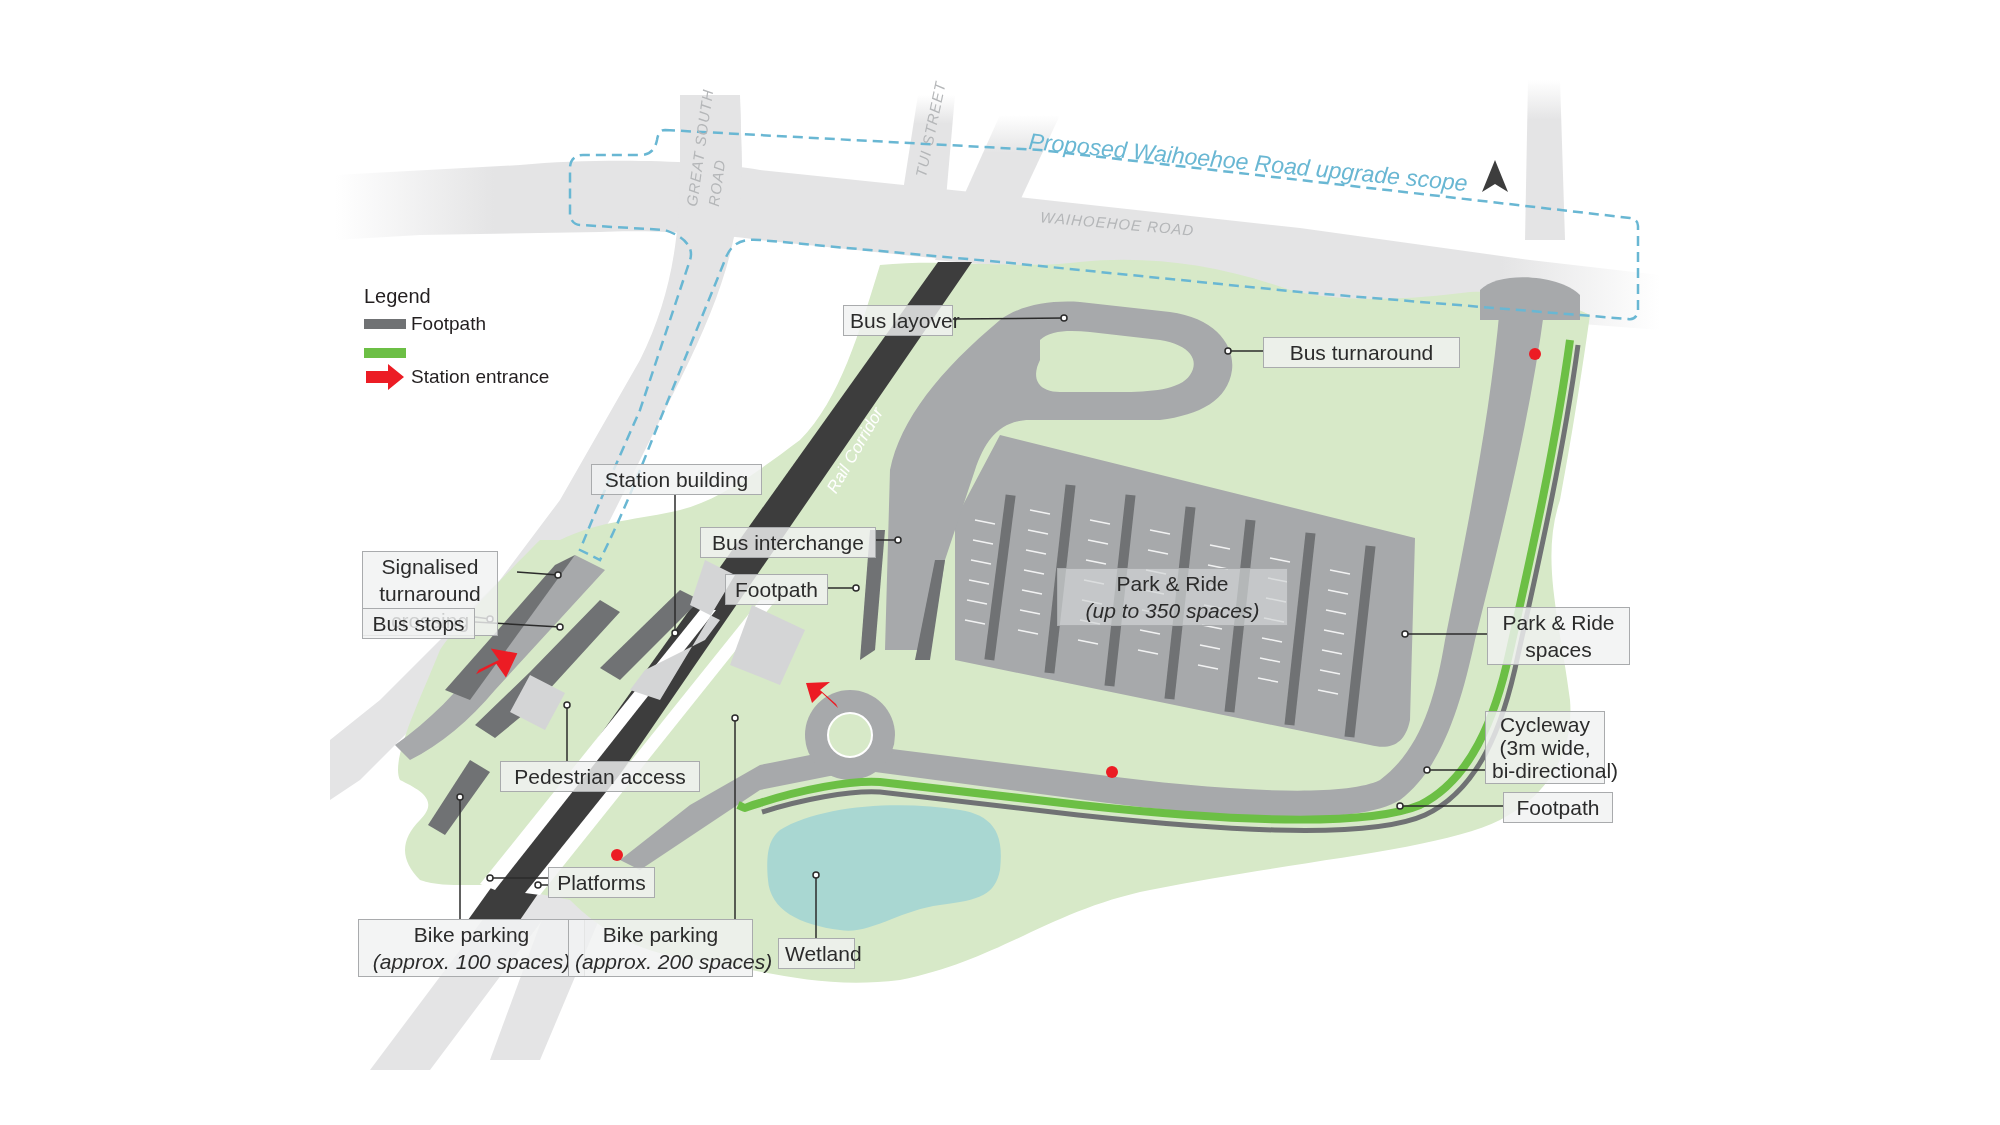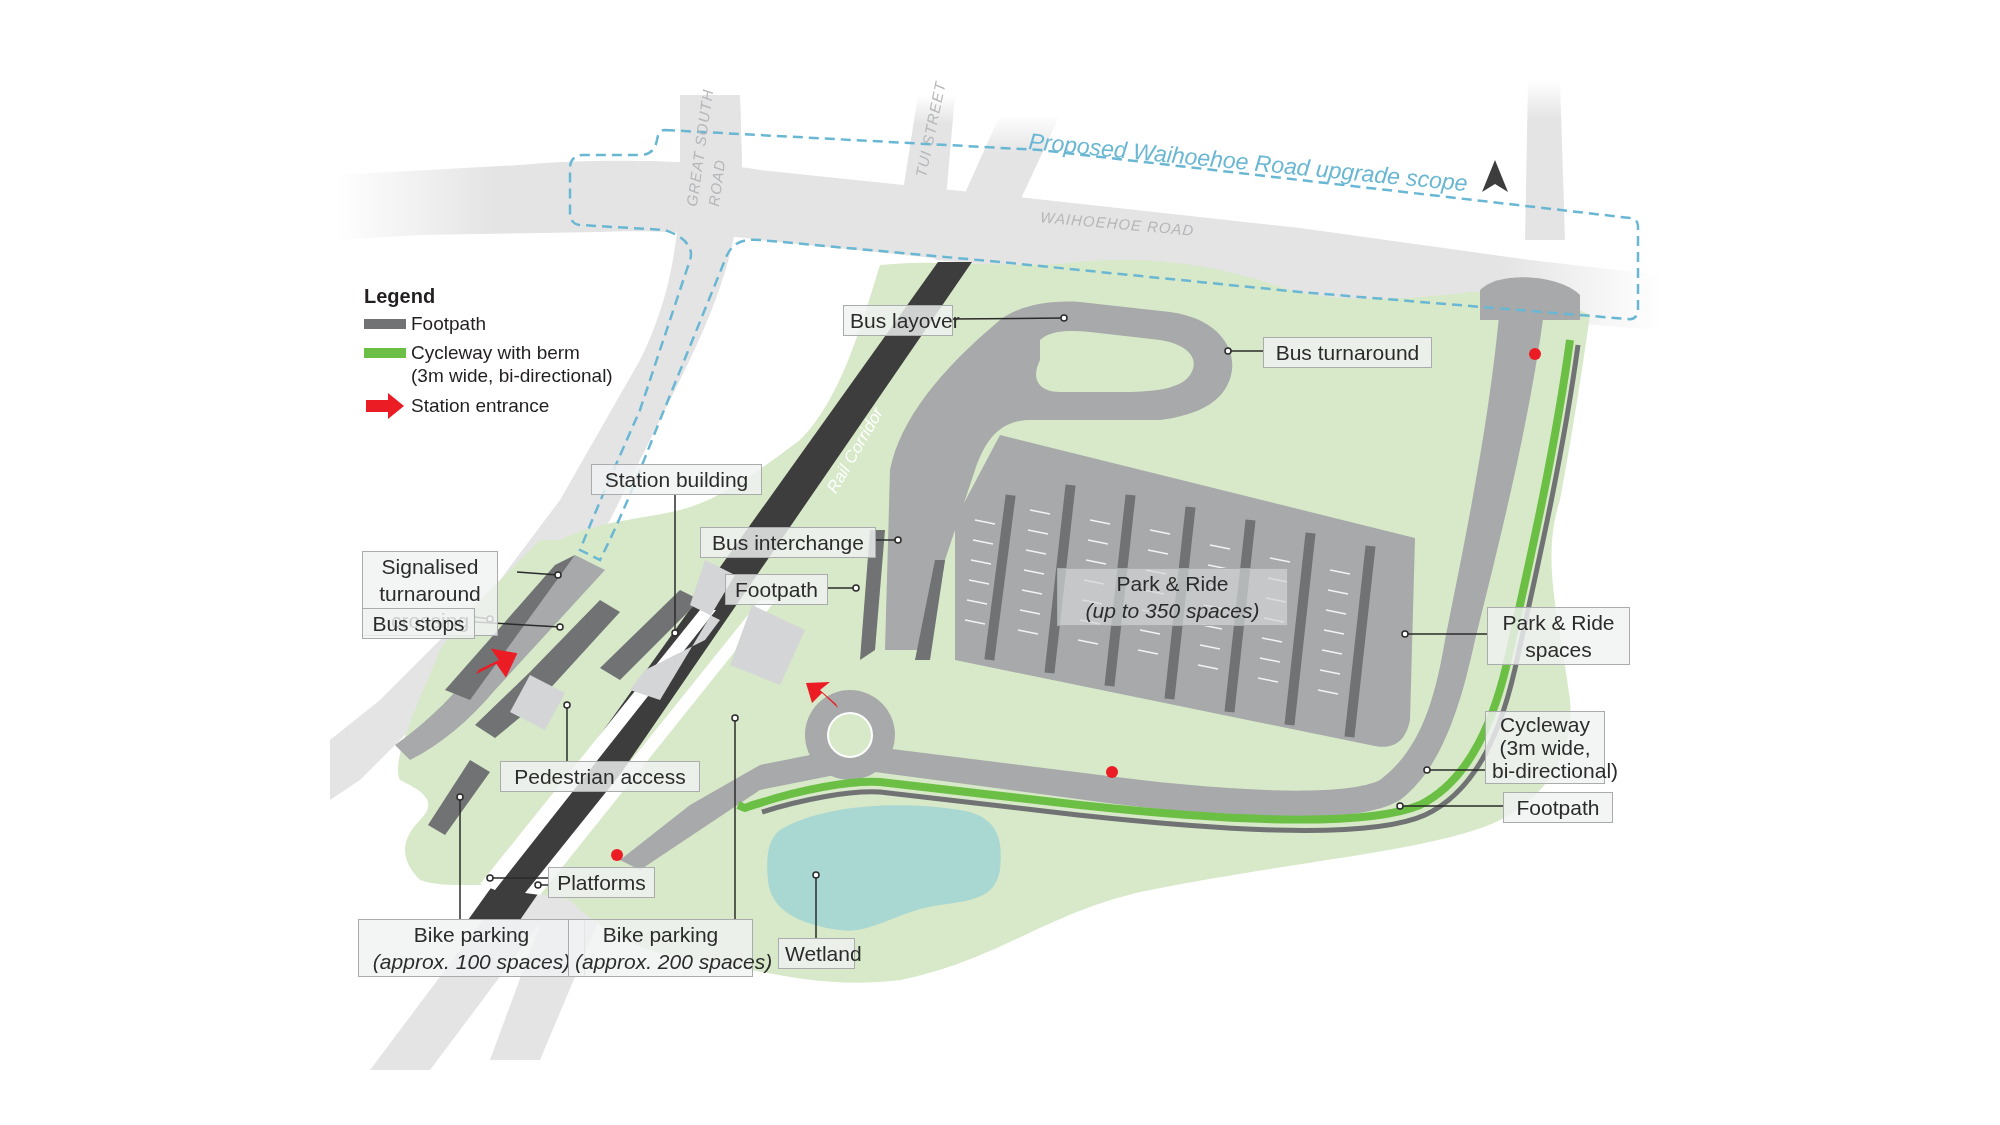--- a/index.html
+++ b/index.html
@@ -2,21 +2,21 @@
 <html><head>
 <meta charset="utf-8">
 <style>
   html,body{margin:0;padding:0;background:#ffffff;}
   body{width:2000px;height:1125px;position:relative;overflow:hidden;font-family:"Liberation Sans",sans-serif;}
   #map{position:absolute;left:0;top:0;width:2000px;height:1125px;}
   .label{position:absolute;background:rgba(240,241,242,0.82);border:1.5px solid #a9abad;color:#2b2b2b;font-family:"Liberation Sans",sans-serif;font-size:21px;line-height:27px;text-align:center;box-sizing:border-box;padding:1px 6px;white-space:nowrap;}
   .label .it{font-style:italic;display:block;}
   .label .ln{display:block;}
   .legend{position:absolute;left:364px;top:285px;font-family:"Liberation Sans",sans-serif;color:#231f20;}
-  .legend .title{font-weight:bold;font-size:20px;margin-bottom:4px;}
+  .legend .title{font-weight:normal;font-size:20px;margin-bottom:4px;}
   .legend .row{display:flex;align-items:flex-start;font-size:19px;line-height:23px;margin-bottom:6px;}
   .legend .sw{width:42px;height:10px;margin-right:5px;margin-top:7px;flex:none;}
   .legend .arrow{width:42px;height:26px;margin-right:5px;flex:none;}
   .road-text{position:absolute;font-family:"Liberation Sans",sans-serif;font-style:italic;color:#b4b6b8;font-size:15px;letter-spacing:1px;white-space:nowrap;}
   .scope-text{position:absolute;font-family:"Liberation Sans",sans-serif;font-style:italic;color:#69b7d3;font-size:23px;white-space:nowrap;transform-origin:left top;}
   .rail-text{position:absolute;font-family:"Liberation Sans",sans-serif;font-style:italic;color:#ffffff;font-size:17px;white-space:nowrap;transform-origin:left top;}
 </style>
 </head>
 <body>
 
@@ -167,44 +167,40 @@
 <div class="scope-text" style="left:1030px;top:128px;transform:rotate(5.5deg);">Proposed Waihoehoe Road upgrade scope</div>
 
 <div class="legend">
   <div class="title">Legend</div>
   <div class="row">
     <span class="sw" style="background:#707274"></span>
     <span>Footpath</span>
   </div>
   <div class="row">
     <span class="sw" style="background:#6cbf45"></span>
-    <span>
-      <span style="display:block">Cycleway with berm</span>
-      <span style="display:block">(3m wide, bi-directional)</span>
-    </span>
   </div>
   <div class="row">
     <svg class="arrow" viewBox="0 0 42 26">
       <path d="M2 7 L24 7 L24 0 L40 13 L24 26 L24 19 L2 19 Z" fill="#ec1c24"></path>
     </svg>
     <span style="margin-top:1px">Station entrance</span>
   </div>
 </div>
 
 <div class="label" style="left:362px;top:519px;width:136px;margin-top:32px;">
   <span class="ln">Signalised</span>
   <span class="ln">turnaround</span>
   <span class="ln">crossing</span>
 </div>
 <div class="label" style="left:362px;top:608px;width:113px;">Bus stops</div>
 <div class="label" style="left:591px;top:464px;width:171px;">Station building</div>
 <div class="label" style="left:700px;top:527px;width:176px;">Bus interchange</div>
 <div class="label" style="left:725px;top:574px;width:103px;">Footpath</div>
 <div class="label" style="left:843px;top:305px;width:110px;">Bus layover</div>
-<div class="label" style="left:1263px;top:337px;width:169px;">Bus turnaround</div>
+<div class="label" style="left:1263px;top:337px;width:197px;">Bus turnaround</div>
 <div class="label" style="left:1057px;top:568px;width:231px;background:rgba(210,212,214,0.7);">
   <span class="ln">Park &amp; Ride</span>
   <span class="it">(up to 350 spaces)</span>
 </div>
 <div class="label" style="left:1487px;top:607px;width:143px;">
   <span class="ln">Park &amp; Ride</span>
   <span class="ln">spaces</span>
 </div>
 <div class="label" style="left:1485px;top:711px;width:120px;line-height:23px;">
   <span class="ln">Cycleway</span>

